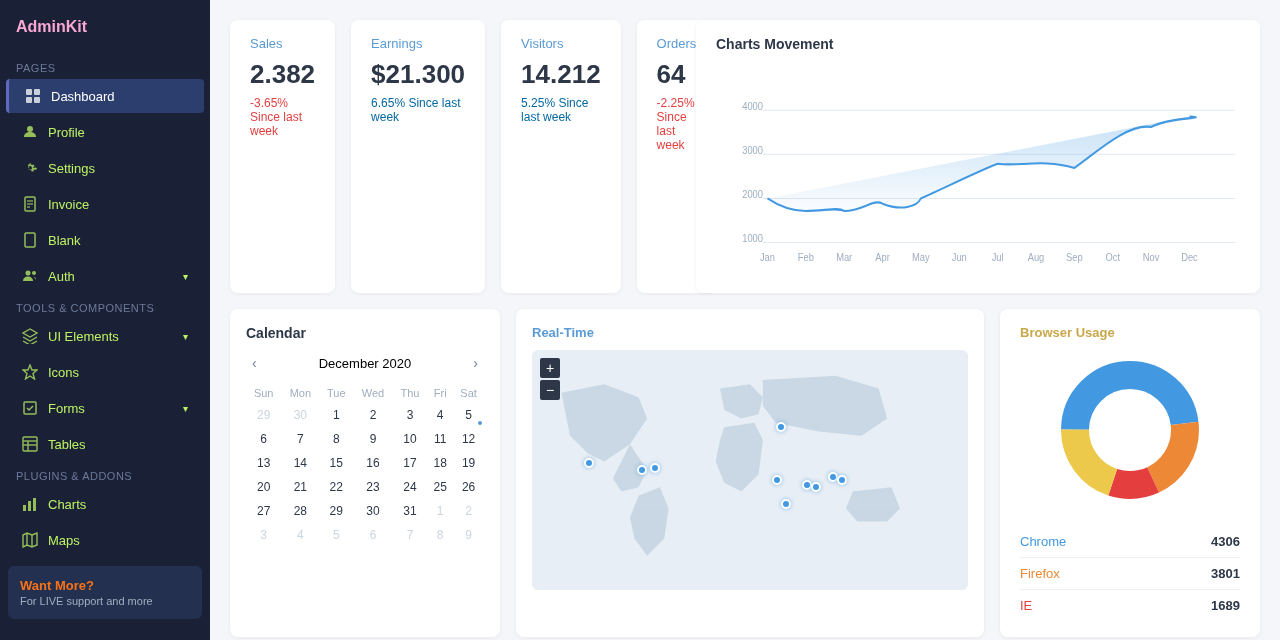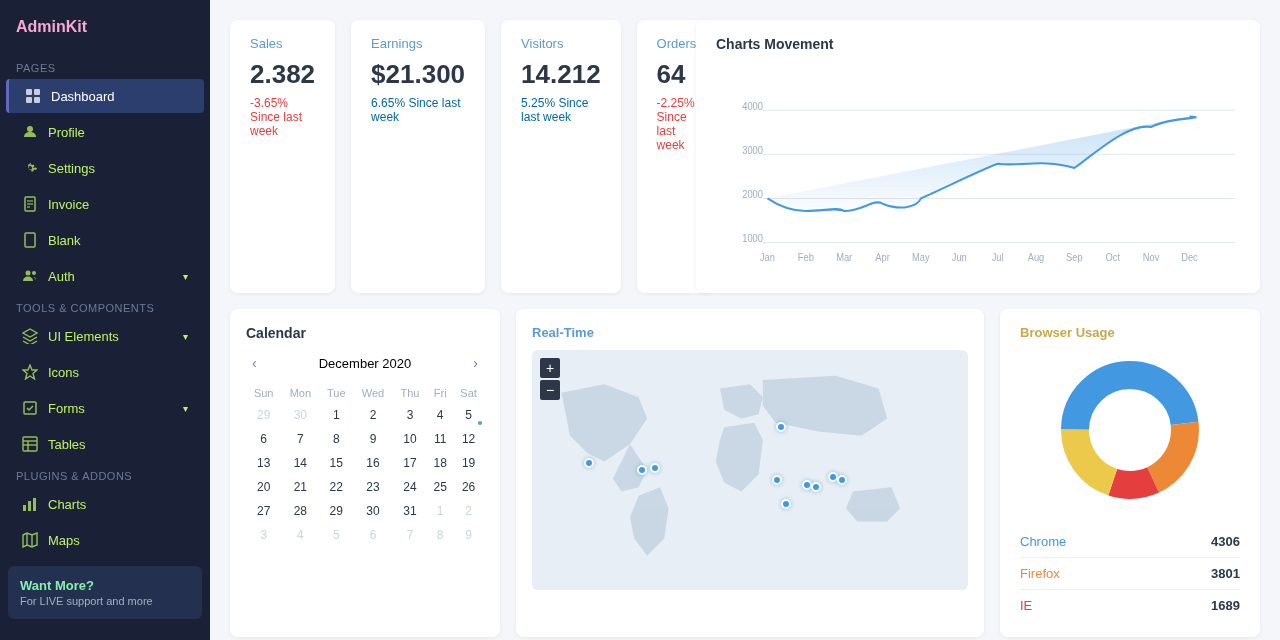--- a/index.html
+++ b/index.html
@@ -8,21 +8,21 @@
     
     .sidebar { width: 210px; background: #1a2035; color: #a0aec0; display: flex; flex-direction: column; flex-shrink: 0; overflow-y: auto; }
     .sidebar-brand { padding: 18px 16px; color: #f9a8d4; font-size: 16px; font-weight: 700; }
     .sidebar-section-label { padding: 8px 16px 4px; font-size: 11px; text-transform: uppercase; color: #6b7a99; letter-spacing: 0.5px; }
     .sidebar-item { display: flex; align-items: center; padding: 9px 16px; cursor: pointer; color: #bef264; font-size: 13px; border-radius: 4px; margin: 1px 6px; gap: 10px; position: relative; }
     .sidebar-item.active { background: #2c3e6e; color: #fff; }
     .sidebar-item.active::left { content: ''; position: absolute; left: 0; top: 0; bottom: 0; width: 3px; background: #5c6bc0; border-radius: 2px; }
     .sidebar-item .icon { width: 16px; height: 16px; opacity: 0.75; flex-shrink: 0; }
     .sidebar-item .chevron { margin-left: auto; font-size: 10px; }
     .sidebar-bottom { margin-top: auto; background: #243050; margin: 8px; border-radius: 6px; padding: 12px; color: #a0aec0; }
-    .sidebar-bottom .title { color: #86efac; font-weight: 600; font-size: 13px; }
+    .sidebar-bottom .title { color: #f97316; font-weight: 600; font-size: 13px; }
     .sidebar-bottom .sub { font-size: 11px; margin-top: 2px; }
 
     
     .main { flex: 1; overflow-y: auto; padding: 20px; display: flex; flex-direction: column; gap: 16px; }
 
     
     .cards-row { display: flex; gap: 16px; }
     .stats-cards { display: flex; gap: 16px; width: 450px; flex-shrink: 0; }
     .stats-pair { display: flex; gap: 16px; }
     .stat-card { background: #fff; border-radius: 8px; padding: 16px 20px; flex: 1; box-shadow: 0 1px 4px rgba(0,0,0,0.06); }

